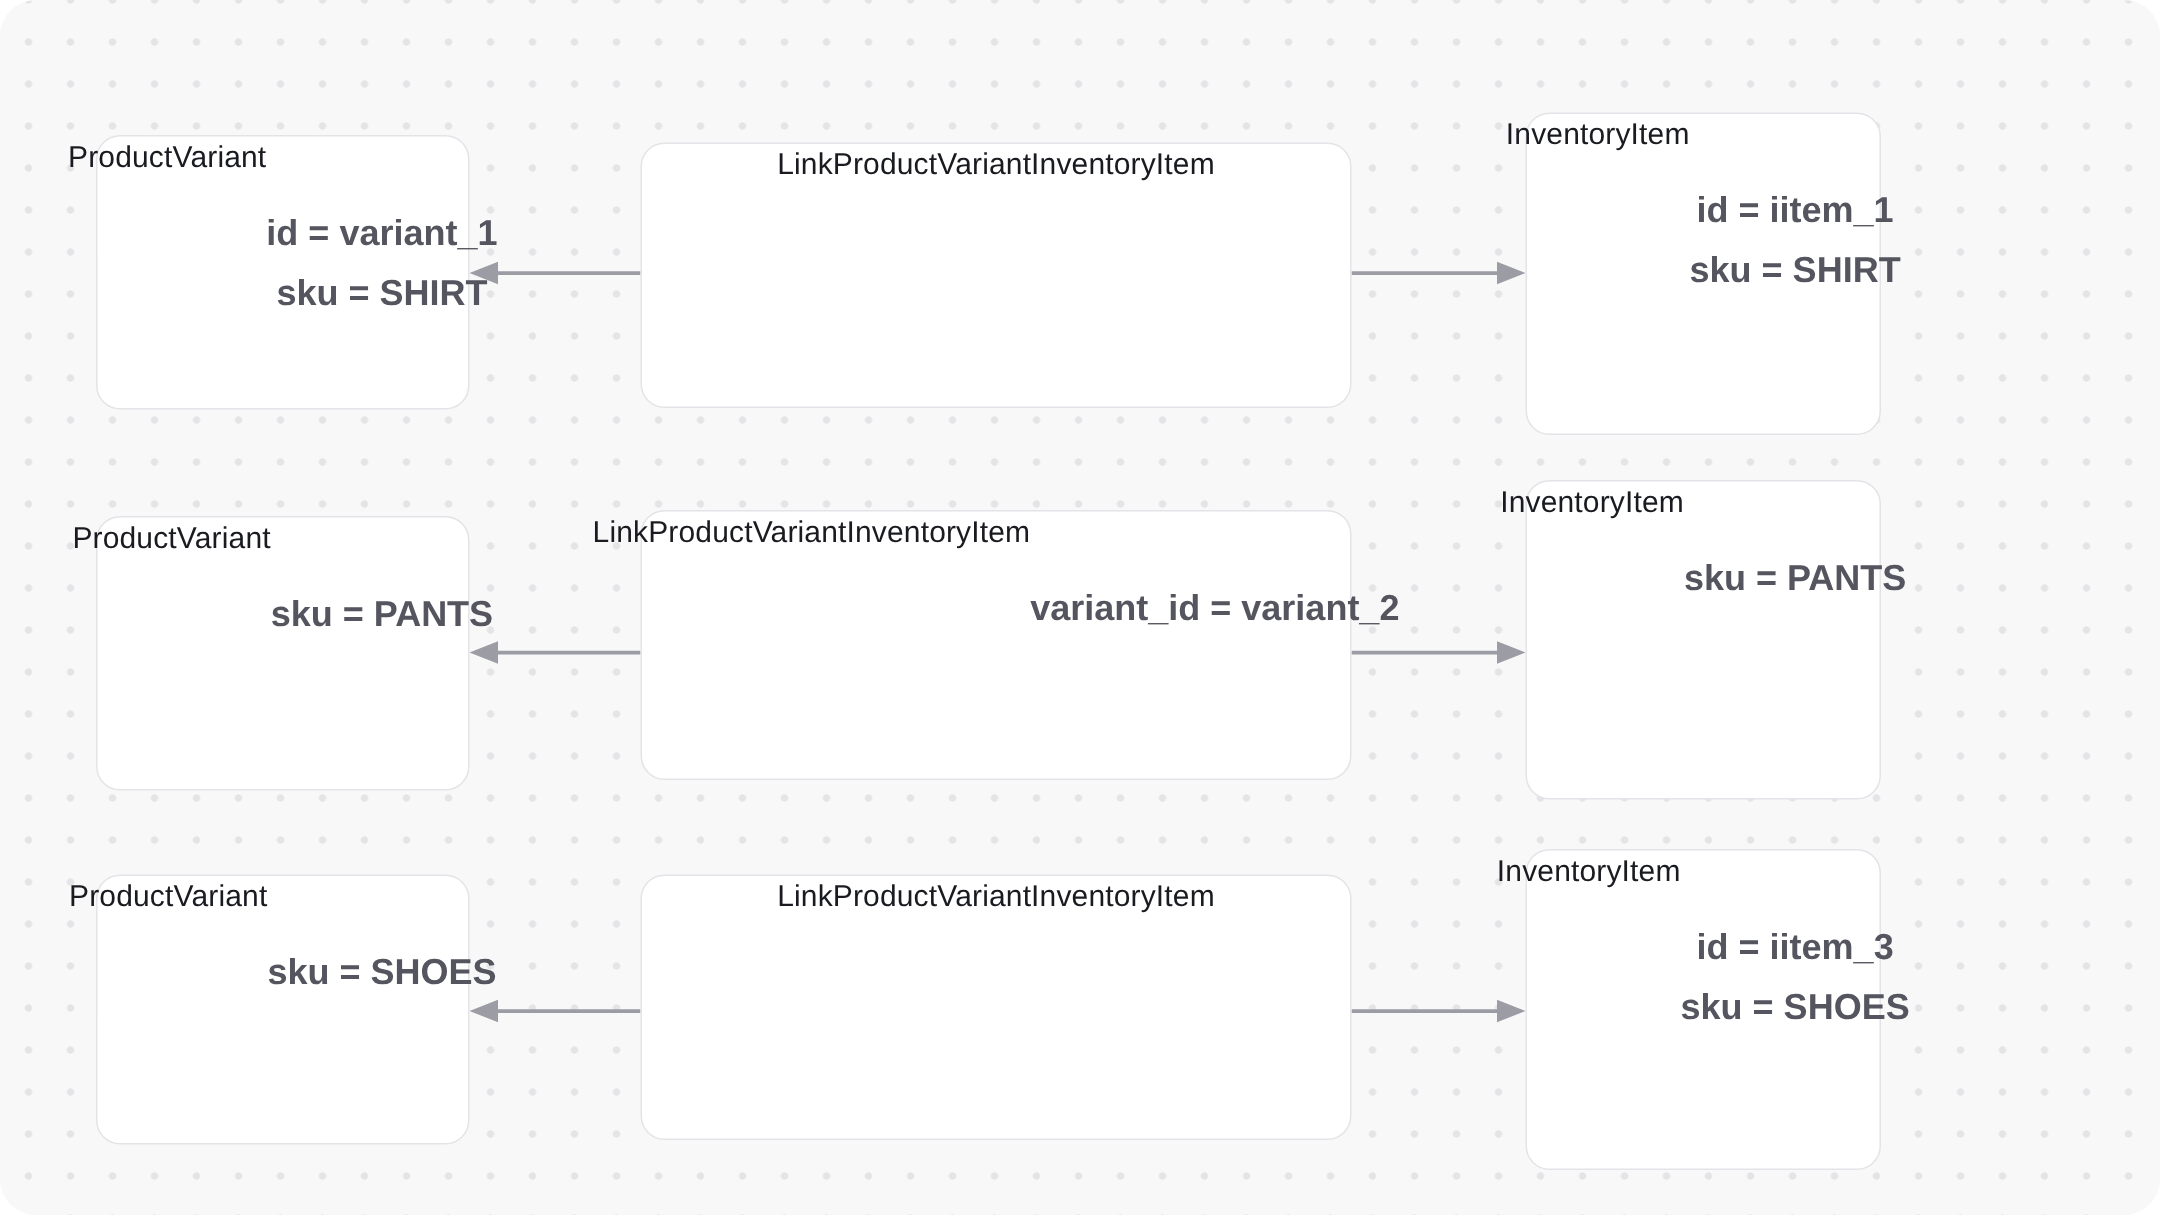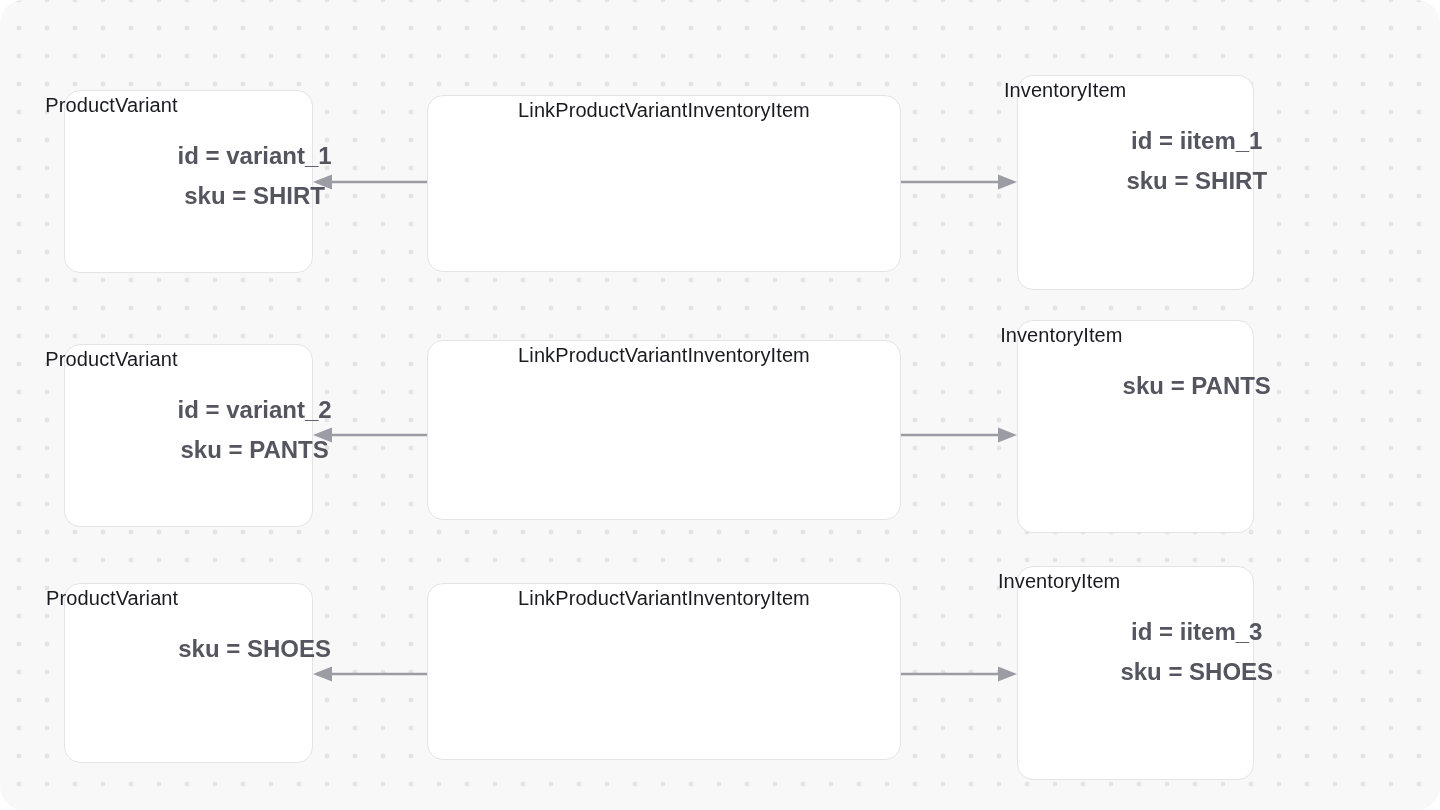--- a/index.html
+++ b/index.html
@@ -97,27 +97,27 @@
     <polygon points="0,10 19,2.5 19,17.5"></polygon>
   </svg>
   <svg class="arrow arrow-right arrow-y1" viewBox="0 0 116 20">
     <line x1="0" y1="10" x2="98" y2="10"></line>
     <polygon points="116,10 97,2.5 97,17.5"></polygon>
   </svg>
 
   <div class="node pos-l2">
     <div class="node-title">ProductVariant</div>
     <div class="node-fields">
-      <div class="node-field">id = variant_2</div>
       <div class="node-field">sku = PANTS</div>
     </div>
   </div>
   <div class="node pos-m2">
     <div class="node-title">LinkProductVariantInventoryItem</div>
     <div class="node-fields">
+      <div class="node-field">variant_id = variant_2</div>
     </div>
   </div>
   <div class="node pos-r2">
     <div class="node-title">InventoryItem</div>
     <div class="node-fields">
       <div class="node-field">sku = PANTS</div>
     </div>
   </div>
   <svg class="arrow arrow-left arrow-y2" viewBox="0 0 114 20">
     <line x1="114" y1="10" x2="16" y2="10"></line>

